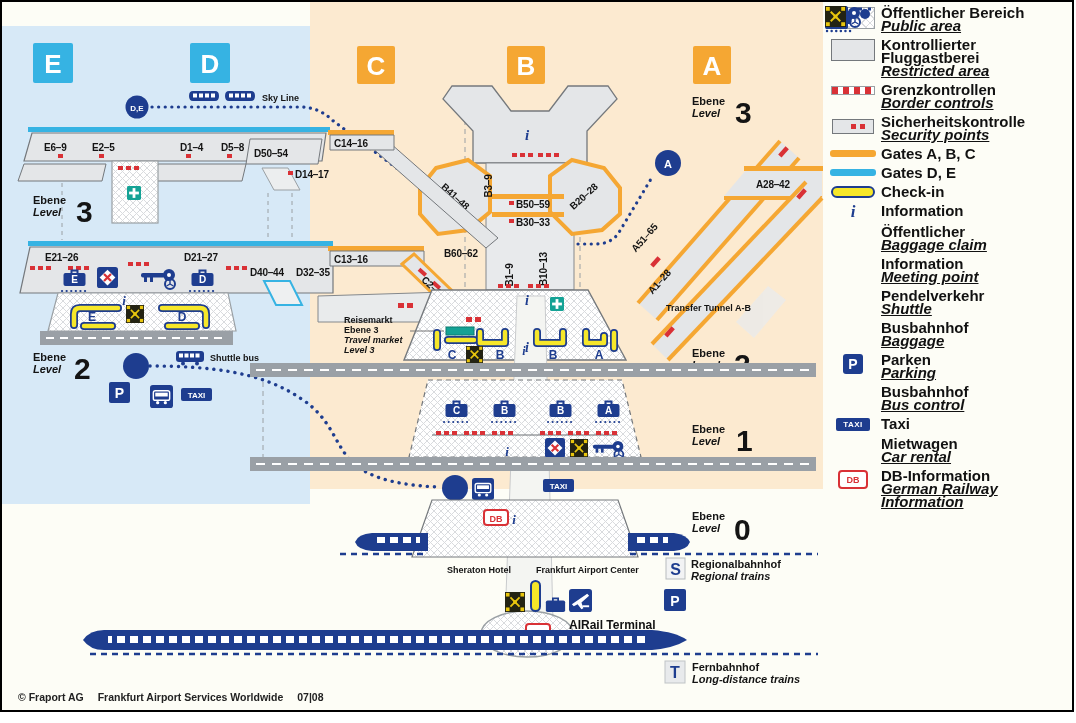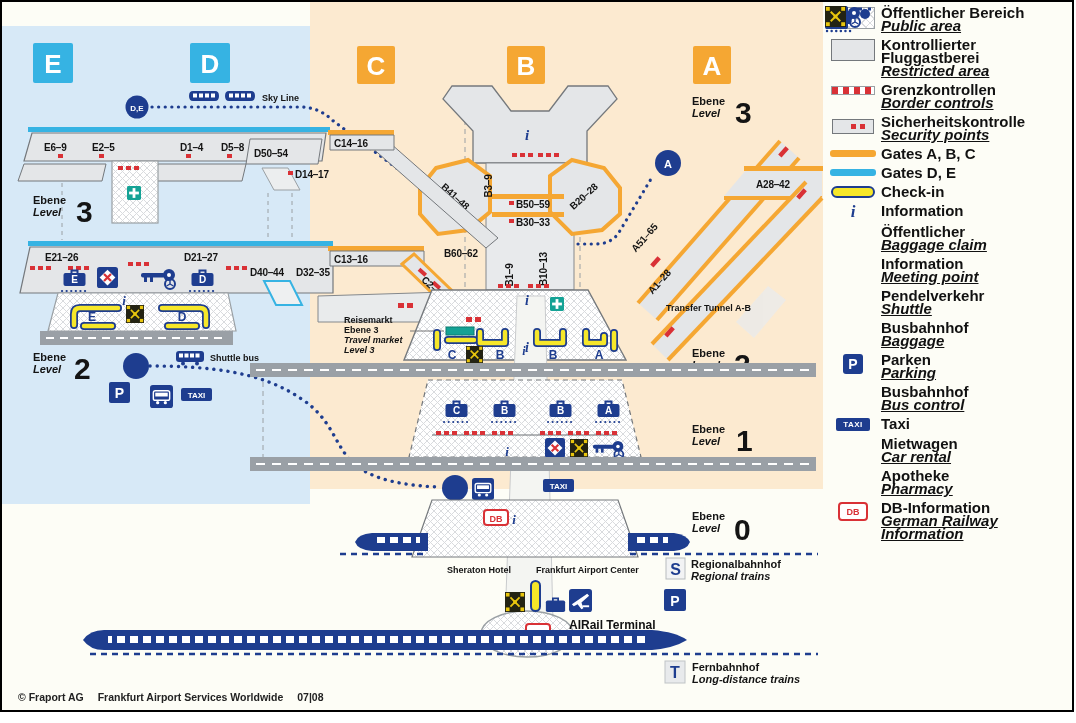--- a/index.html
+++ b/index.html
@@ -623,31 +623,20 @@
             <use href="#s-key" width="38" height="22"></use>
           </svg>
         </div>
     <div class="ltxt">
           <div class="de">Mietwagen</div>
           <div class="en">Car rental</div>
         </div>
       </div>
   <div class="lrow">
     <div class="lico">
-          <svg width="21" height="21" viewBox="0 0 20 20">
-            <use href="#s-pharm" width="20" height="20"></use>
-          </svg>
-        </div>
-    <div class="ltxt">
-          <div class="de">Apotheke</div>
-          <div class="en">Pharmacy</div>
-        </div>
-      </div>
-  <div class="lrow">
-    <div class="lico">
           <div class="ic-db">DB</div>
         </div>
     <div class="ltxt">
           <div class="de">DB-Information</div>
           <div class="en">German Railway Information</div>
         </div>
       </div>
   <div class="lrow">
     <div class="lico">
           <svg width="21" height="21" viewBox="0 0 22 22">

